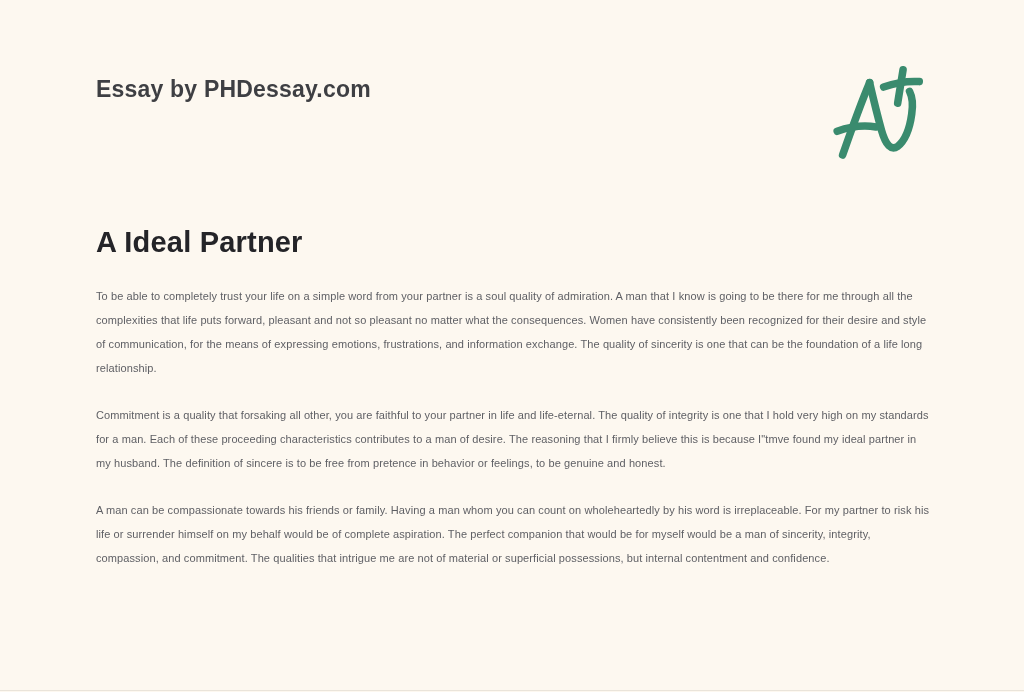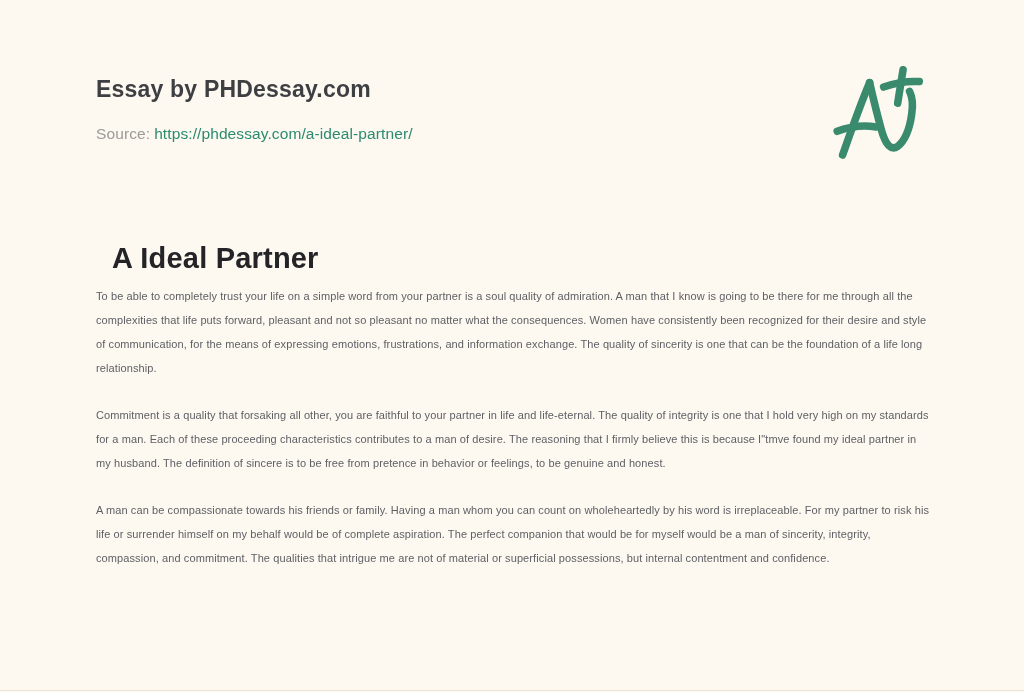--- a/index.html
+++ b/index.html
@@ -46,21 +46,21 @@
     position: absolute;
     left: 820px;
     top: 60px;
     width: 110px;
     height: 108px;
   }
   .article-title {
     position: absolute;
     left: 96px;
     top: 226px;
-    margin: 16px;
+    margin: 0;
     font-size: 29px;
     font-weight: 700;
     letter-spacing: 0.2px;
     color: #242428;
   }
   .essay-body {
     position: absolute;
     left: 96px;
     top: 284px;
     width: 834px;
@@ -81,23 +81,20 @@
     background: #eae4da;
   }
 </style>
 </head>
 <body>
 
 <div class="page">
 
   <h1 class="header-title">Essay by PHDessay.com</h1>
 
-  <div class="source-line">
-    <span>Source:</span><a href="#">https://phdessay.com/a-ideal-partner/</a>
-  </div>
 
   <svg class="logo" viewBox="0 0 100 100" fill="none" stroke="#3a8b6e" stroke-width="7" stroke-linecap="round">
     <path d="M45 21 Q36 42 20 88"></path>
     <path d="M15 66 Q34 59 51 62"></path>
     <path d="M45 21 Q51 47 56 65 Q62 86 71 80 Q81 72 84 50 Q86 37 82 29"></path>
     <path d="M76 9 L71 40"></path>
     <path d="M58 25 Q75 19 91 20"></path>
   </svg>
 
   <h2 class="article-title">A Ideal Partner</h2>

